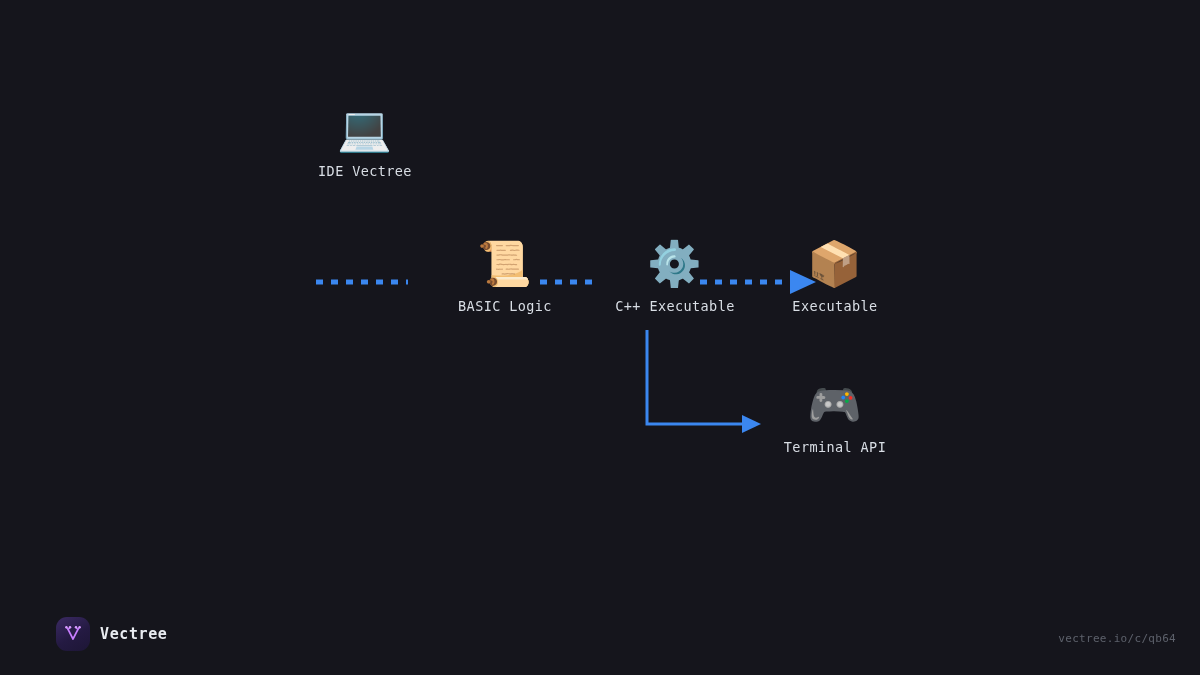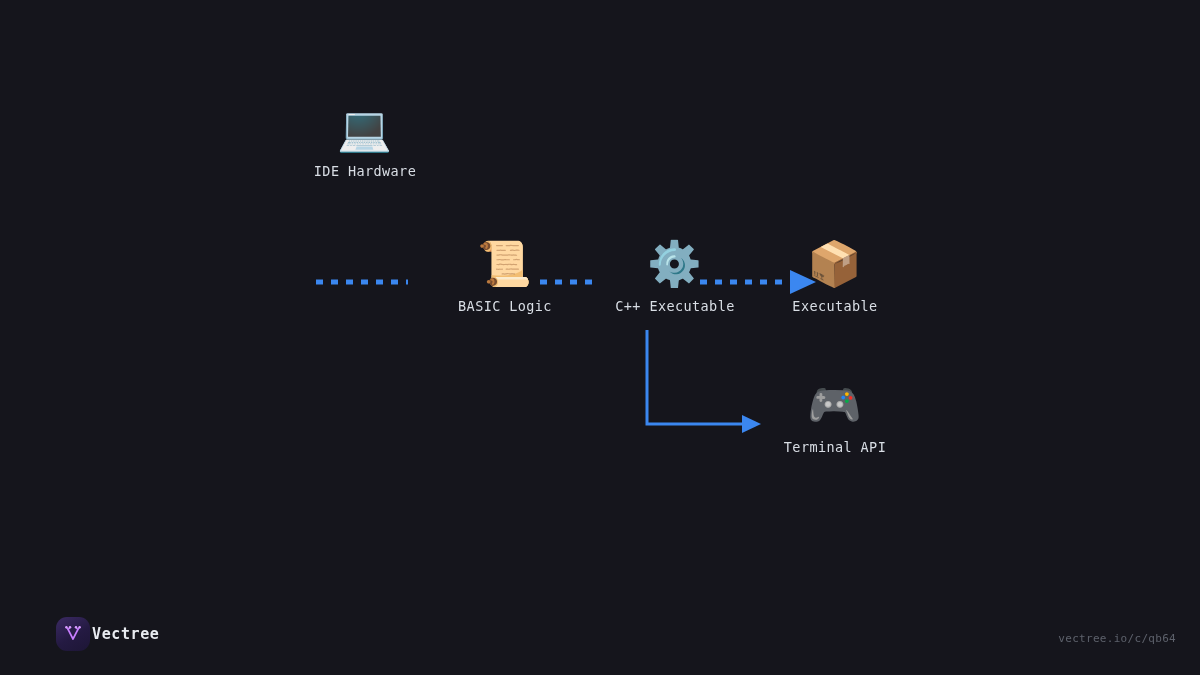--- a/index.html
+++ b/index.html
@@ -49,21 +49,21 @@
 
   
   #brand {
     position:absolute;
     left:24px;
     bottom:18px;
   }
   #brand-row {
     display:flex;
     align-items:center;
-    gap:2px;
+    gap:10px;
     margin-bottom:6px;
     padding-left:32px;
   }
   #logo-mark {
     width:34px; height:34px;
     border-radius:11px;
     background:linear-gradient(150deg,#3b2a63 0%,#241a42 55%,#1d1636 100%);
     display:flex;
     align-items:center;
     justify-content:center;
@@ -112,21 +112,21 @@
 
     <line x1="700" y1="282" x2="788" y2="282" stroke="#3b87f0" stroke-width="5" stroke-dasharray="7 8" stroke-linecap="butt"></line>
     <path d="M790,270 L816,282 L790,294 Z" fill="#3b87f0"></path>
 
     <path d="M647,330 L647,424 L742,424" fill="none" stroke="#3b87f0" stroke-width="3" stroke-linecap="butt" stroke-linejoin="miter"></path>
     <path d="M742,415 L761,424 L742,433 Z" fill="#3b87f0"></path>
   </svg>
 
   <div class="node" style="left:365px; top:101px;">
     <span class="glyph">💻</span>
-    <span class="caption">IDE Hardware</span>
+    <span class="caption">IDE Vectree</span>
   </div>
 
   <div class="node" style="left:505px; top:236px;">
     <span class="glyph">📜</span>
     <span class="caption">BASIC Logic</span>
   </div>
 
   <div class="node" style="left:675px; top:236px;">
     <span class="glyph">⚙️</span>
     <span class="caption">C++ Executable</span>

